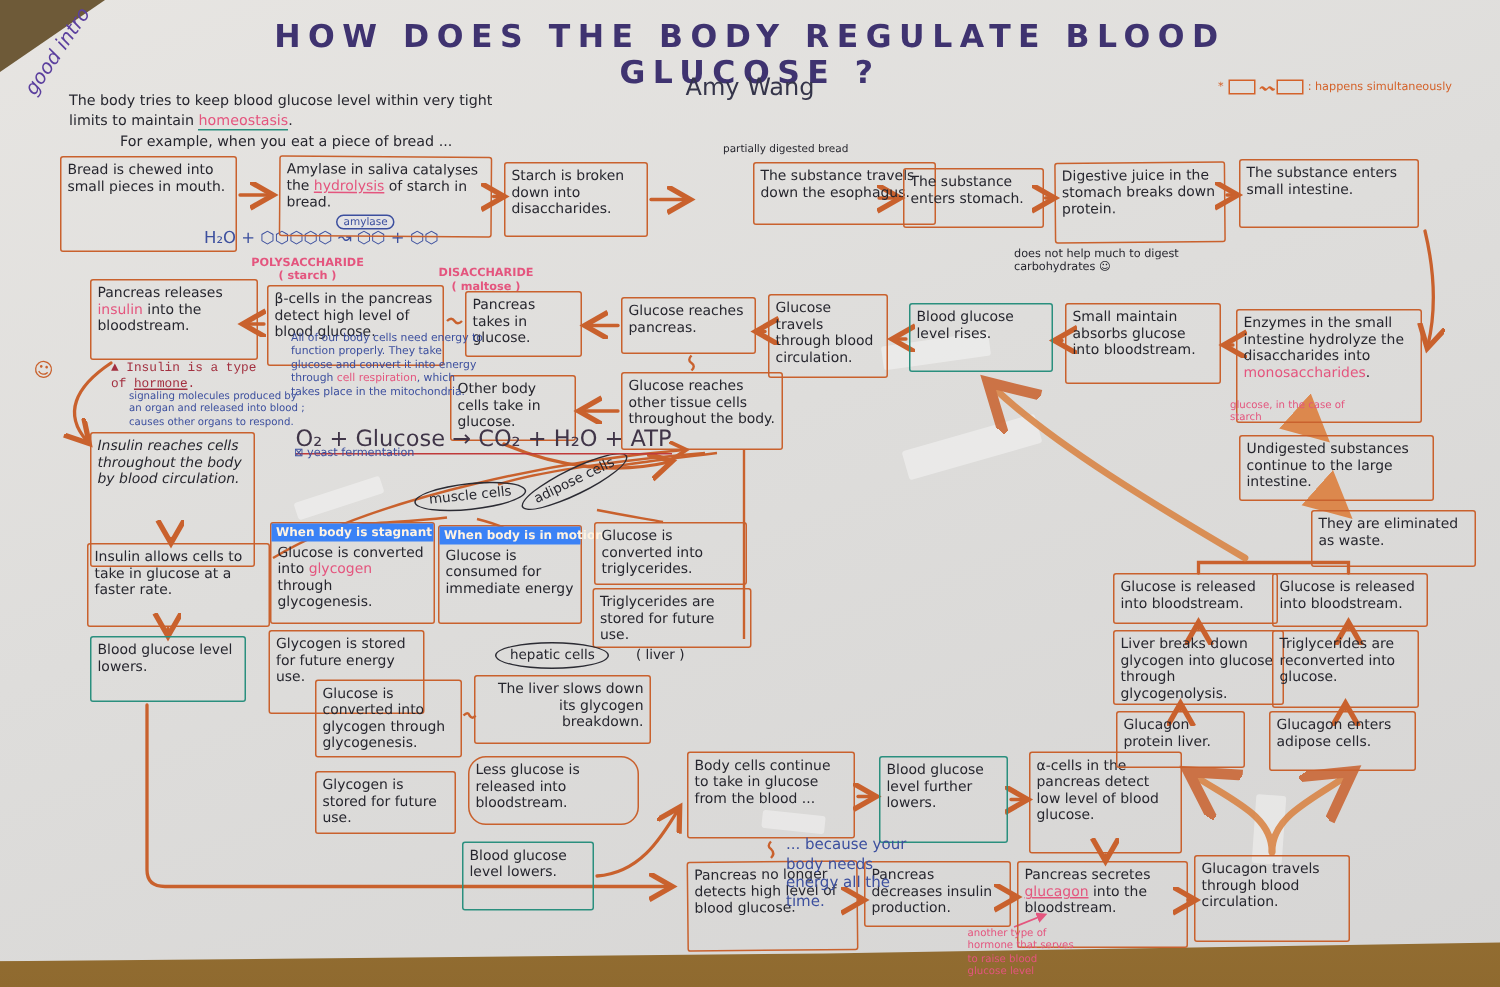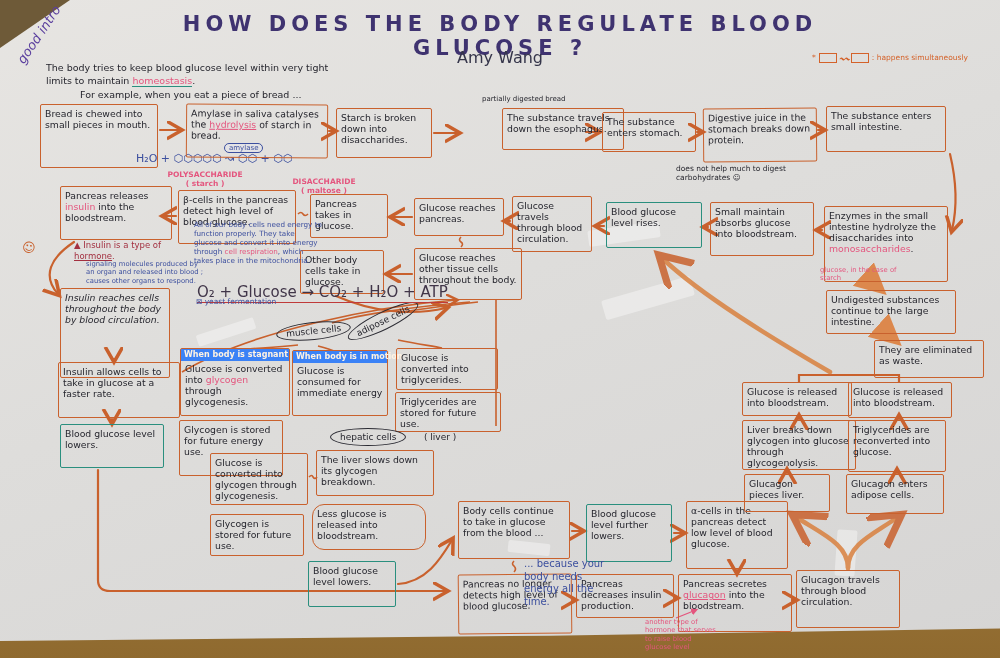--- a/index.html
+++ b/index.html
@@ -17,21 +17,21 @@
         padding:3px 4px;font-size:9.3px;line-height:1.2;color:#26262e;box-sizing:border-box;}
   .node.teal{border-color:#2a8f7e;}
   .hl-pink{color:#e4557e;}
   .hl-pink.u{text-decoration:underline;}
   .hdr{display:block;background:#3b82f6;color:#fff3e2;font-size:8px;font-weight:bold;
        padding:1px 3px;margin:-3px -4px 2px -4px;white-space:nowrap;}
   .oval{position:absolute;border:1.5px solid #2b2b33;border-radius:50%;
         padding:3px 9px;font-size:9px;color:#26262e;white-space:nowrap;}
   .txt{position:absolute;line-height:1.25;}
   .ink{color:#26262e;} .blue{color:#3c4f9e;} .pink{color:#e4557e;}
-  .orange{color:#c9612d;} .darkred{color:#a33040;}
+  .orange{color:#c9612d;} .darkred{color:#a33040;font-family:Liberation Mono, monospace;}
   .teal-u{border-bottom:1.5px solid #2a8f7e;}
   #title{position:absolute;left:150px;top:12px;width:700px;text-align:center;
          font-size:21px;font-weight:bold;letter-spacing:5px;color:#3f3370;}
   #author{position:absolute;left:400px;top:48px;width:200px;text-align:center;
           font-size:16px;color:#35354a;}
   #teacher{position:absolute;left:14px;top:58px;font-size:13px;font-style:italic;
            color:#5b3f9e;transform:rotate(-56deg);transform-origin:left top;}
   #legend{position:absolute;left:812px;top:50px;font-size:7.5px;color:#d4622a;
           display:flex;align-items:center;gap:3px;}
   .mini-box{display:inline-block;width:16px;height:8px;border:1.2px solid #d4622a;}
@@ -180,37 +180,37 @@
 <div class="node teal" style="left:60px;top:424px;width:104px;height:44px;"><span>Blood glucose level lowers.</span></div>
 
 <div class="node" style="left:180px;top:348px;width:110px;height:68px;"><span class="hdr">When body is stagnant</span><span>Glucose is converted into </span><span class="hl-pink">glycogen</span><span> through glycogenesis.</span></div>
 <div class="node" style="left:179px;top:420px;width:104px;height:56px;"><span>Glycogen is stored for future energy use.</span></div>
 <div class="node" style="left:292px;top:350px;width:96px;height:66px;"><span class="hdr">When body is in motion</span><span>Glucose is consumed for immediate energy</span></div>
 <div class="node" style="left:396px;top:348px;width:102px;height:42px;"><span>Glucose is converted into triglycerides.</span></div>
 <div class="node" style="left:395px;top:392px;width:106px;height:40px;"><span>Triglycerides are stored for future use.</span></div>
 
 <div class="node" style="left:210px;top:453px;width:98px;height:52px;"><span>Glucose is converted into glycogen through glycogenesis.</span></div>
 <div class="node" style="left:210px;top:514px;width:94px;height:42px;"><span>Glycogen is stored for future use.</span></div>
-<div class="node" style="left:316px;top:450px;width:118px;height:46px;"><span>The liver slows down its glycogen breakdown.</span></div>
+<div class="node" style="left:316px;top:450px;width:118px;height:46px;text-align:right;"><span>The liver slows down its glycogen breakdown.</span></div>
 <div class="node" style="left:312px;top:504px;width:114px;height:46px;border-radius:12px;"><span>Less glucose is released into bloodstream.</span></div>
 <div class="node teal" style="left:308px;top:561px;width:88px;height:46px;"><span>Blood glucose level lowers.</span></div>
 
 <div class="node" style="left:458px;top:501px;width:112px;height:58px;"><span>Body cells continue to take in glucose from the blood ...</span></div>
 <div class="node teal" style="left:586px;top:504px;width:86px;height:58px;"><span>Blood glucose level further lowers.</span></div>
 <div class="node" style="left:458px;top:574px;width:114px;height:60px;transform:rotate(-.6deg);"><span>Pancreas no longer detects high level of blood glucose.</span></div>
 <div class="node" style="left:576px;top:574px;width:98px;height:44px;"><span>Pancreas decreases insulin production.</span></div>
 <div class="node" style="left:678px;top:574px;width:114px;height:58px;"><span>Pancreas secretes </span><span class="hl-pink u">glucagon</span><span> into the bloodstream.</span></div>
 <div class="node" style="left:796px;top:570px;width:104px;height:58px;"><span>Glucagon travels through blood circulation.</span></div>
 <div class="node" style="left:686px;top:501px;width:102px;height:68px;"><span>α-cells in the pancreas detect low level of blood glucose.</span></div>
 
 <div class="node" style="left:742px;top:382px;width:110px;height:34px;"><span>Glucose is released into bloodstream.</span></div>
 <div class="node" style="left:848px;top:382px;width:104px;height:36px;"><span>Glucose is released into bloodstream.</span></div>
 <div class="node" style="left:742px;top:420px;width:114px;height:50px;"><span>Liver breaks down glycogen into glucose through glycogenolysis.</span></div>
 <div class="node" style="left:848px;top:420px;width:98px;height:52px;"><span>Triglycerides are reconverted into glucose.</span></div>
-<div class="node" style="left:744px;top:474px;width:86px;height:38px;"><span>Glucagon pieces liver.</span></div>
+<div class="node" style="left:744px;top:474px;width:86px;height:38px;"><span>Glucagon protein liver.</span></div>
 <div class="node" style="left:846px;top:474px;width:98px;height:40px;"><span>Glucagon enters adipose cells.</span></div>
 
 <div class="oval" style="left:276px;top:322px;transform:rotate(-6deg);">muscle cells</div>
 <div class="oval" style="left:344px;top:312px;transform:rotate(-26deg);">adipose cells</div>
 <div class="oval" style="left:330px;top:428px;">hepatic cells</div>
 <div class="txt ink" style="left:424px;top:432px;font-size:9px;">( liver )</div>
 
 <div class="txt ink" style="left:482px;top:95px;font-size:7px;">partially digested bread</div>
 <div class="txt ink" style="left:676px;top:164px;font-size:7.5px;width:110px;">does not help much to digest carbohydrates ☺</div>
 <div class="txt darkred" style="left:74px;top:240px;font-size:8.5px;width:112px;"><span>▲ Insulin is a type of </span><span style="text-decoration:underline;">hormone</span><span>.</span></div>

